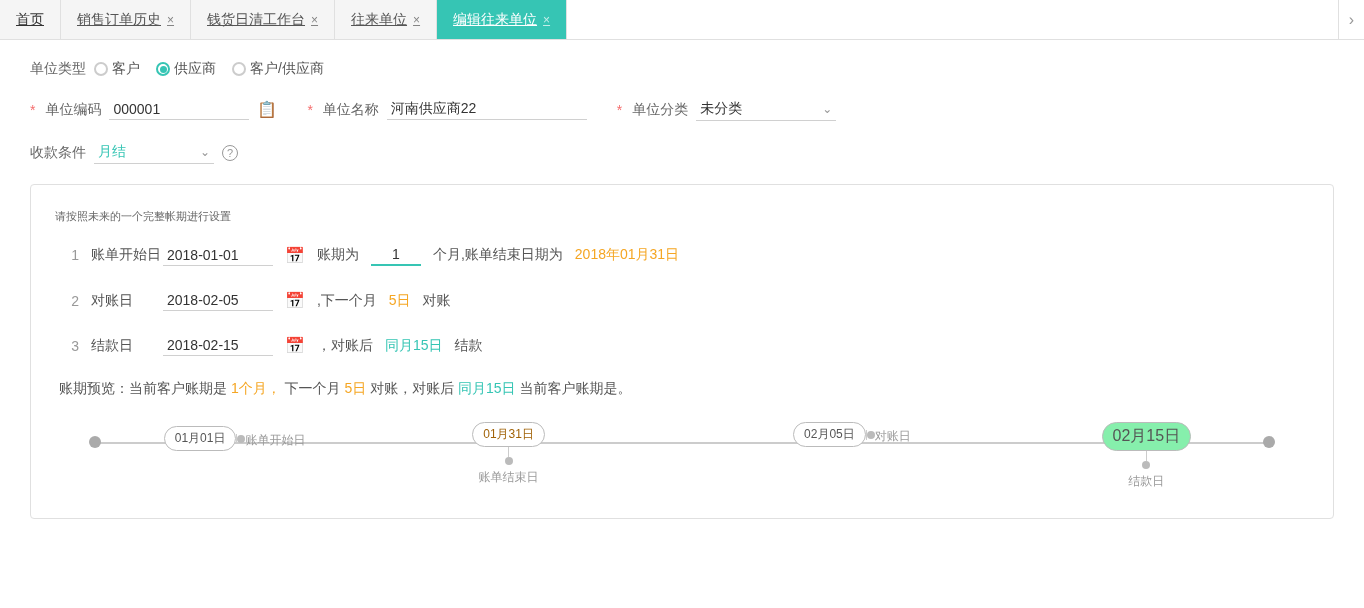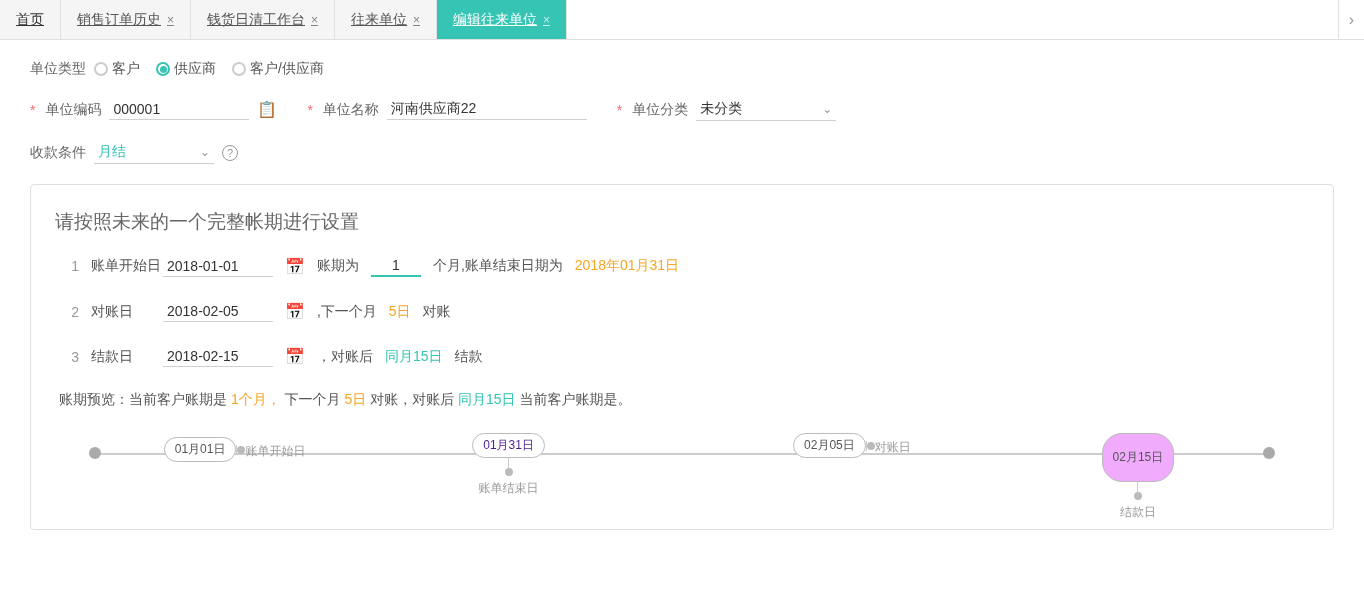--- a/index.html
+++ b/index.html
@@ -176,21 +176,21 @@
 
     
     .section-box {
       border: 1px solid #e0e0e0;
       border-radius: 4px;
       padding: 24px 24px 16px;
       background: #fff;
       margin-bottom: 16px;
     }
     .section-title {
-      font-size: 19px;
+      font-size: 11px;
       color: #666;
       margin-bottom: 20px;
     }
 
     
     .period-row {
       display: flex;
       align-items: center;
       margin-bottom: 24px;
       gap: 12px;
@@ -382,35 +382,35 @@
       <div style="position:absolute; right:24px; top:14px; width:12px; height:12px; border-radius:50%; background:#aaa;"></div>
 
       <div style="position:absolute; left:8%; top:4px; display:flex; align-items:center;">
         <div style="border:1px solid #bbb; border-radius:20px; padding:3px 10px; font-size:12px; color:#555; background:#fff; white-space:nowrap;">01月01日</div>
         <div style="width:1px; height:10px; background:#ccc;"></div>
         <div style="width:8px; height:8px; border-radius:50%; background:#bbb;"></div>
         <div style="font-size:12px; color:#999; margin-top:4px; white-space:nowrap;">账单开始日</div>
       </div>
 
       <div style="position:absolute; left:33%; top:0; display:flex; flex-direction:column; align-items:center;">
-        <div style="border:1px solid #bbb; border-radius:20px; padding:3px 10px; font-size:12px; color:#4c1d95; background:#fff; white-space:nowrap;">01月31日</div>
+        <div style="border:1px solid #bbb; border-radius:20px; padding:3px 10px; font-size:12px; color:#a16207; background:#fff; white-space:nowrap;">01月31日</div>
         <div style="width:1px; height:10px; background:#ccc;"></div>
         <div style="width:8px; height:8px; border-radius:50%; background:#bbb;"></div>
         <div style="font-size:12px; color:#999; margin-top:4px; white-space:nowrap;">账单结束日</div>
       </div>
 
       <div style="position:absolute; left:59%; top:0; display:flex; flex-direction:row; align-items:center;">
         <div style="border:1px solid #bbb; border-radius:20px; padding:3px 10px; font-size:12px; color:#555; background:#fff; white-space:nowrap;">02月05日</div>
         <div style="width:1px; height:10px; background:#ccc;"></div>
         <div style="width:8px; height:8px; border-radius:50%; background:#bbb;"></div>
         <div style="font-size:12px; color:#999; margin-top:4px; white-space:nowrap;">对账日</div>
       </div>
 
       <div style="position:absolute; left:84%; top:0; display:flex; flex-direction:column; align-items:center;">
-        <div style="border:1px solid #bbb; border-radius:20px; padding:15px 10px; font-size:12px; color:#555; background:#f0abfc; white-space:nowrap;">02月15日</div>
+        <div style="border:1px solid #bbb; border-radius:20px; padding:3px 10px; font-size:16px; color:#555; background:#86efac; white-space:nowrap;">02月15日</div>
         <div style="width:1px; height:10px; background:#ccc;"></div>
         <div style="width:8px; height:8px; border-radius:50%; background:#bbb;"></div>
         <div style="font-size:12px; color:#999; margin-top:4px; white-space:nowrap;">结款日</div>
       </div>
     </div>
 
   </div>
 
 </div>
 

